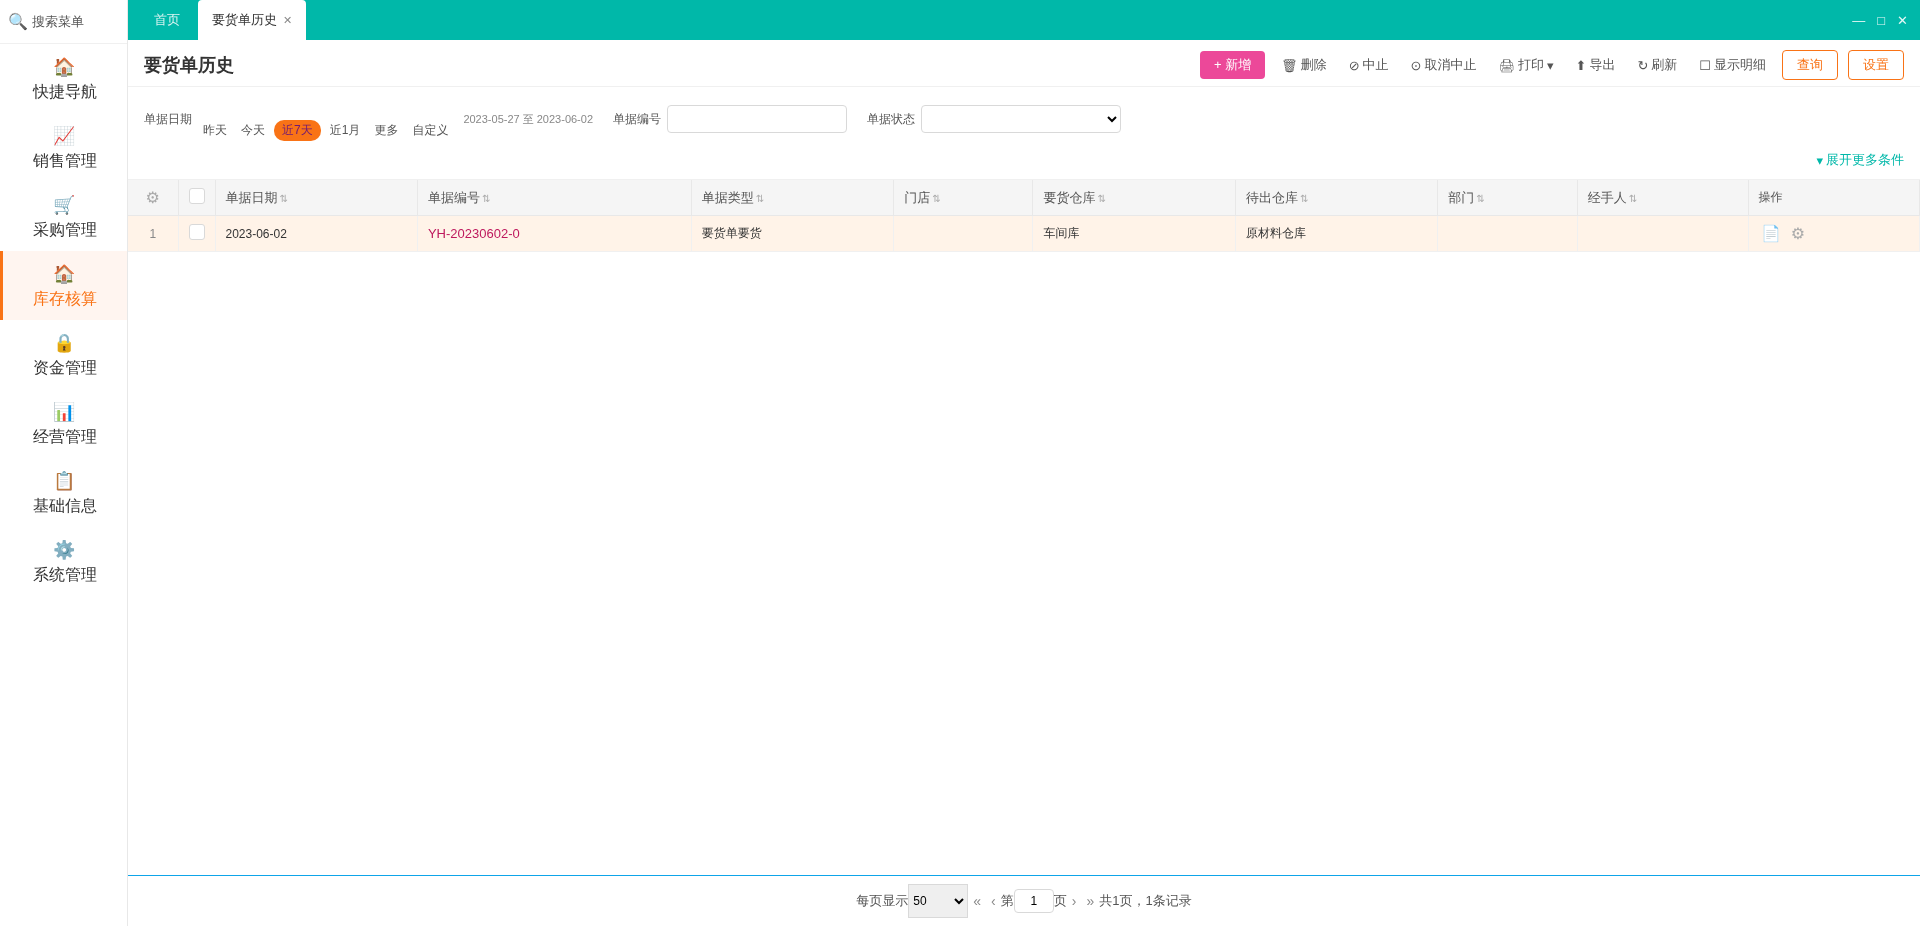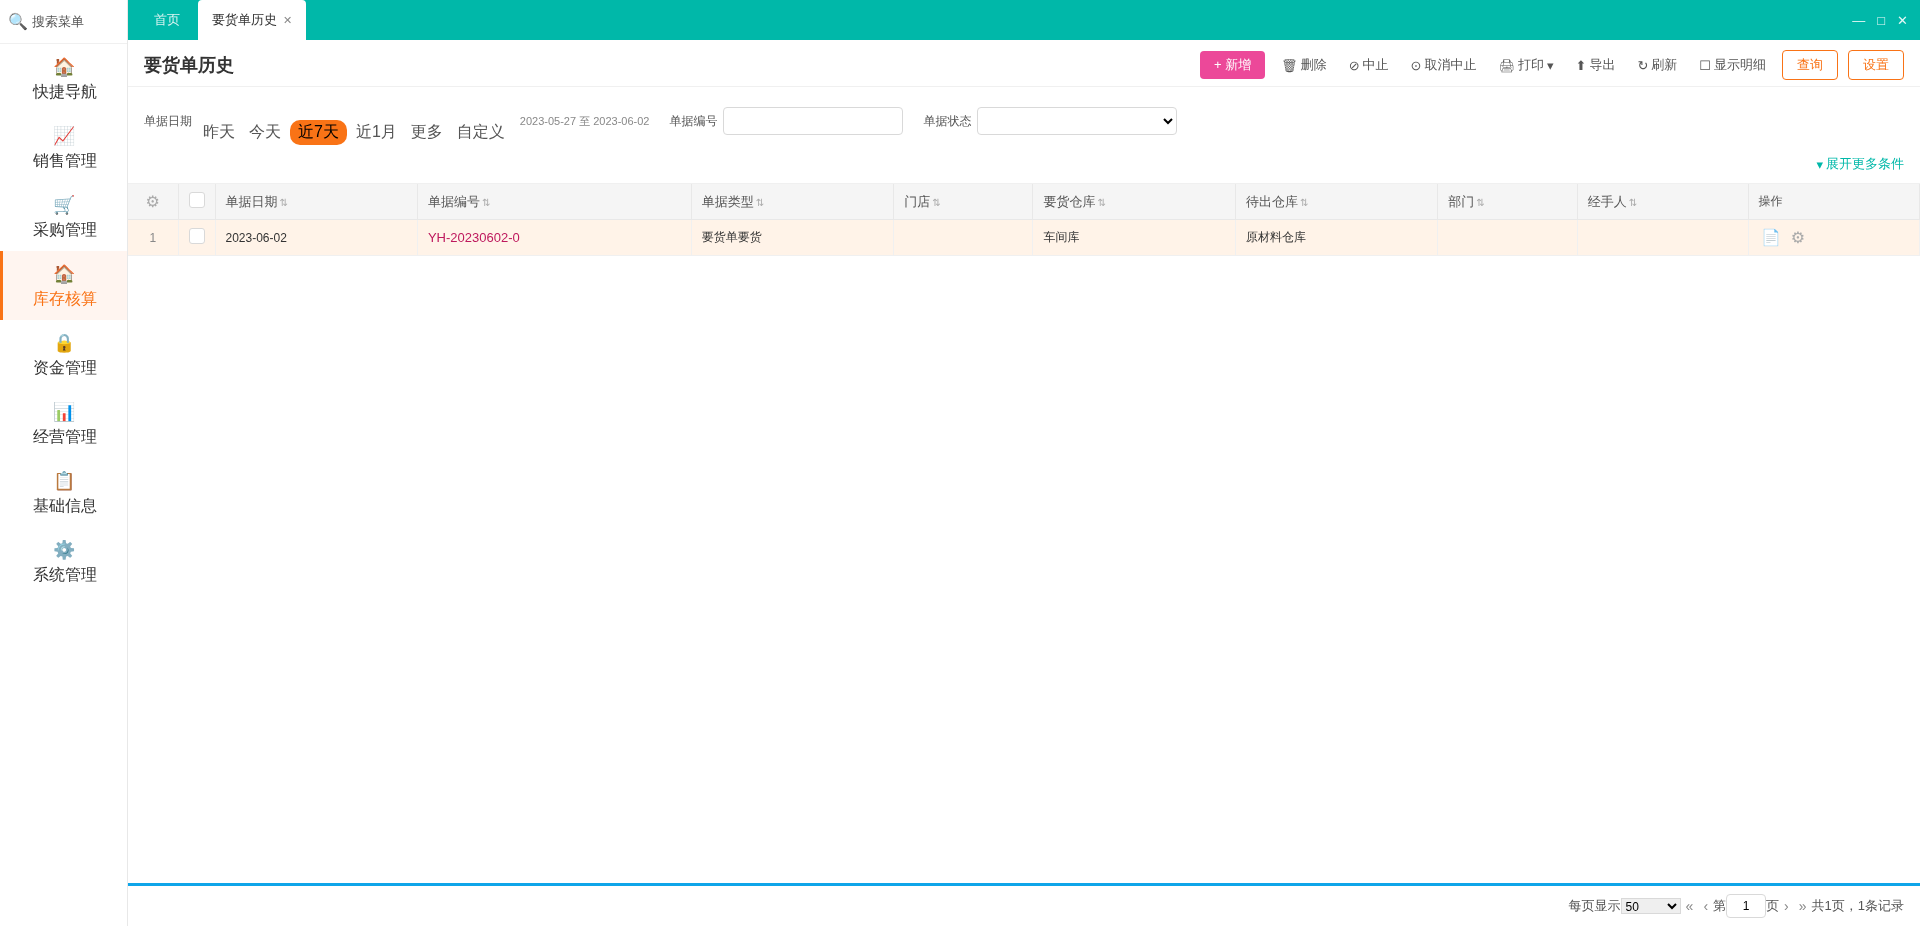--- a/index.html
+++ b/index.html
@@ -160,30 +160,30 @@
       align-items: center;
       gap: 6px;
     }
     .filter-label { color: #555; font-size: 12px; white-space: nowrap; }
     .date-btns {
       display: flex;
       align-items: center;
       gap: 4px;
     }
     .date-btn {
-      font-size: 16px;
+      font-size: 12px;
       color: #555;
       cursor: pointer;
       padding: 2px 5px;
       border-radius: 10px;
       margin-top: 23px;
     }
     .date-btn.active {
       background: #f97316;
-      color: #000000;
+      color: #701a75;
       padding: 2px 8px;
     }
     .date-range {
       font-size: 11px;
       color: #888;
       margin-left: 4px;
     }
     .filter-input {
       width: 180px;
       height: 28px;
@@ -260,31 +260,31 @@
       padding: 8px 16px;
       font-size: 12px;
       color: #555;
       flex-shrink: 0;
     }
 
     
     .pagination {
       display: flex;
       align-items: center;
-      justify-content: flex-end;
+      justify-content: center;
       padding: 8px 16px;
       font-size: 12px;
       color: #555;
-      border-top: 3px solid #0ea5e9;
+      border-top: 1px solid #0ea5e9;
       flex-shrink: 0;
       background: #fff;
     }
     .pagination select {
       width: 60px;
-      height: 16px;
+      height: 34px;
       border: 1px solid #d9d9d9;
       border-radius: 0;
       font-size: 12px;
       outline: none;
     }
     .pag-btn {
       cursor: pointer;
       padding: 2px 5px;
       color: #888;
       font-size: 14px;

